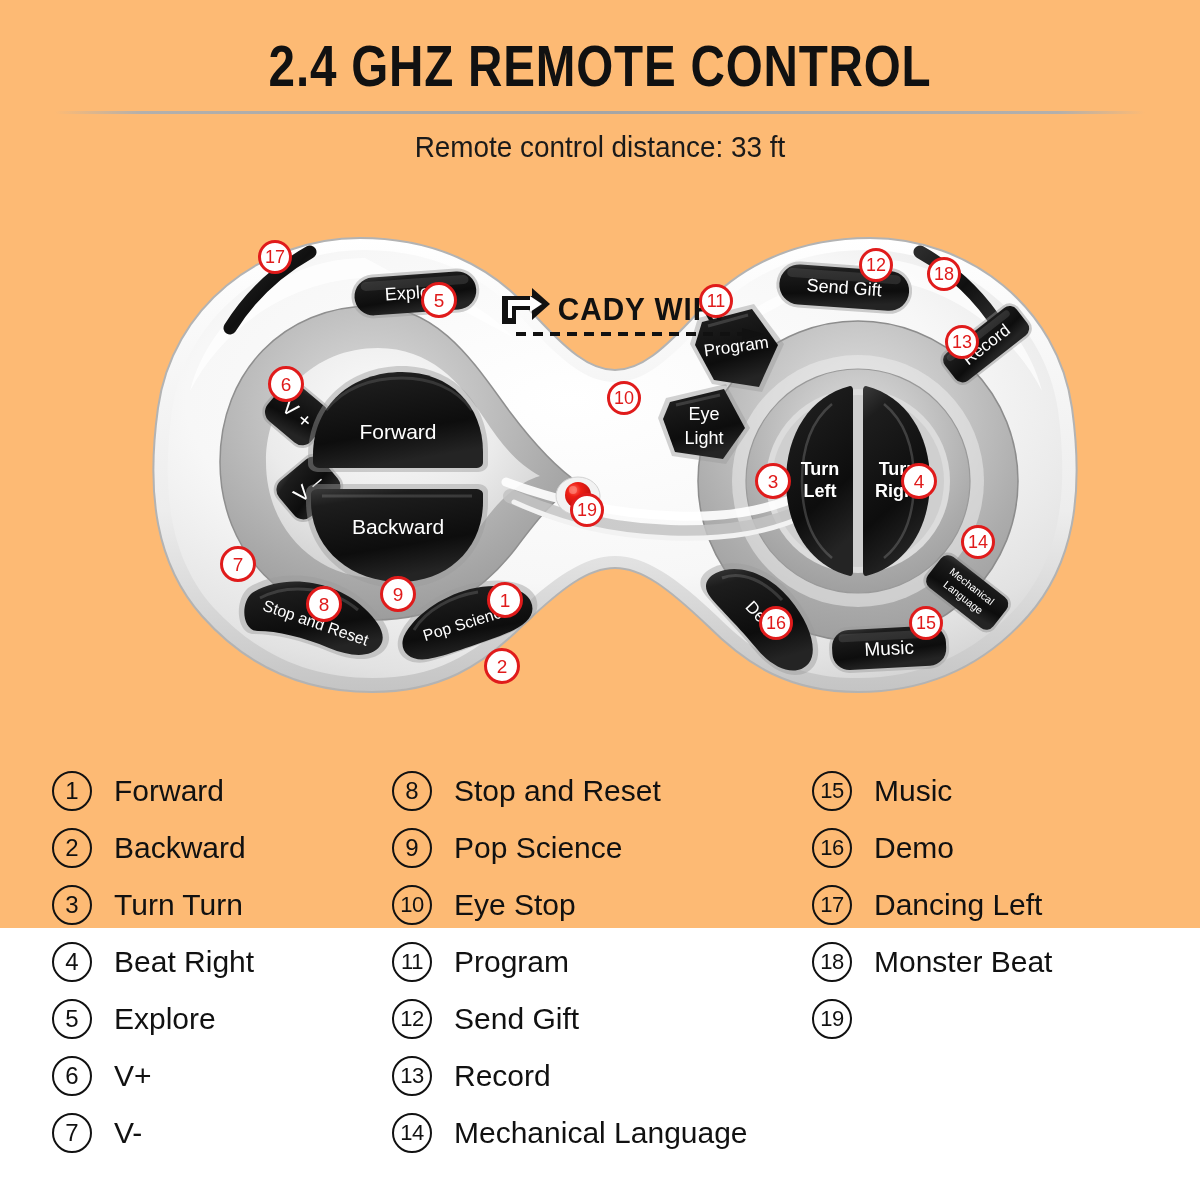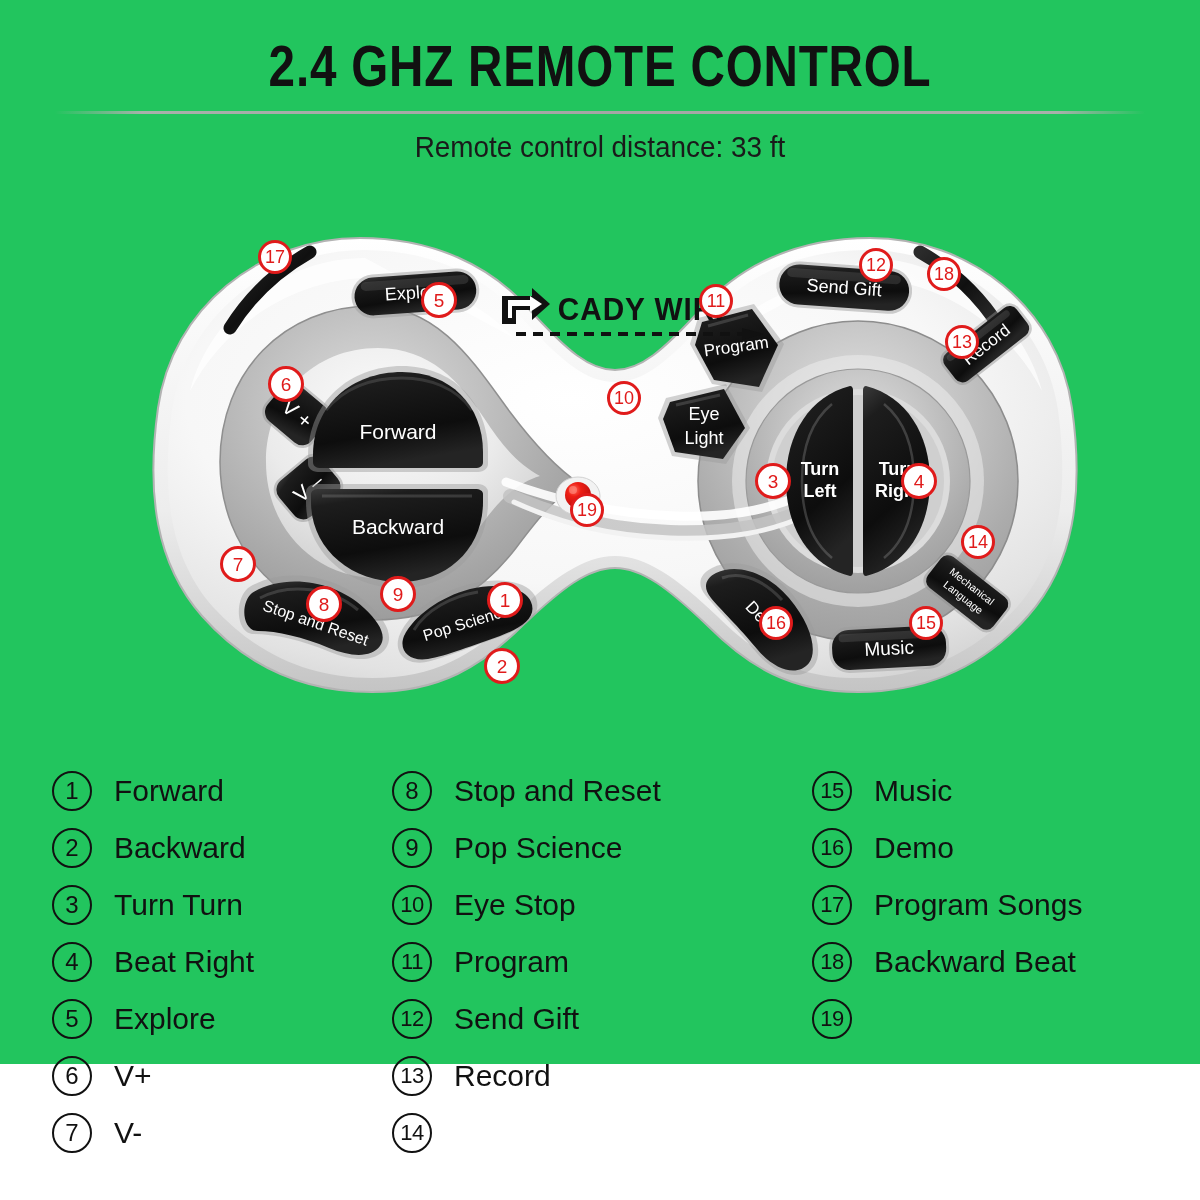--- a/index.html
+++ b/index.html
@@ -5,22 +5,22 @@
   * { box-sizing: border-box; }
   html, body {
     margin: 0; padding: 0;
     width: 1200px; height: 1200px;
     background: #ffffff;
     font-family: "Liberation Sans", sans-serif;
     overflow: hidden;
   }
   #page {
     position: relative;
-    width: 1200px; height: 1064px;
-    background: #22c55e;
+    width: 1200px; height: 928px;
+    background: #fdba74;
   }
 
   
   .header { position: absolute; top: 0; left: 0; width: 1200px; }
   .title {
     text-align: center;
     font-family: "Liberation Sans", sans-serif;
     font-weight: 700;
     font-size: 58px;
     letter-spacing: 1px;
@@ -509,39 +509,40 @@
       <div class="legend-row">
         <div class="legend-num two">12</div>
         <div class="legend-label">Send Gift</div>
       </div>
       <div class="legend-row">
         <div class="legend-num two">13</div>
         <div class="legend-label">Record</div>
       </div>
       <div class="legend-row">
         <div class="legend-num two">14</div>
+        <div class="legend-label">Mechanical Language</div>
       </div>
     </div>
 
     <div class="legend-col c3">
       <div class="legend-row">
         <div class="legend-num two">15</div>
         <div class="legend-label">Music</div>
       </div>
       <div class="legend-row">
         <div class="legend-num two">16</div>
         <div class="legend-label">Demo</div>
       </div>
       <div class="legend-row">
         <div class="legend-num two">17</div>
-        <div class="legend-label">Program Songs</div>
+        <div class="legend-label">Dancing Left</div>
       </div>
       <div class="legend-row">
         <div class="legend-num two">18</div>
-        <div class="legend-label">Backward Beat</div>
+        <div class="legend-label">Monster Beat</div>
       </div>
       <div class="legend-row">
         <div class="legend-num two">19</div>
       </div>
     </div>
 
   </div>
 
 </div>
 

